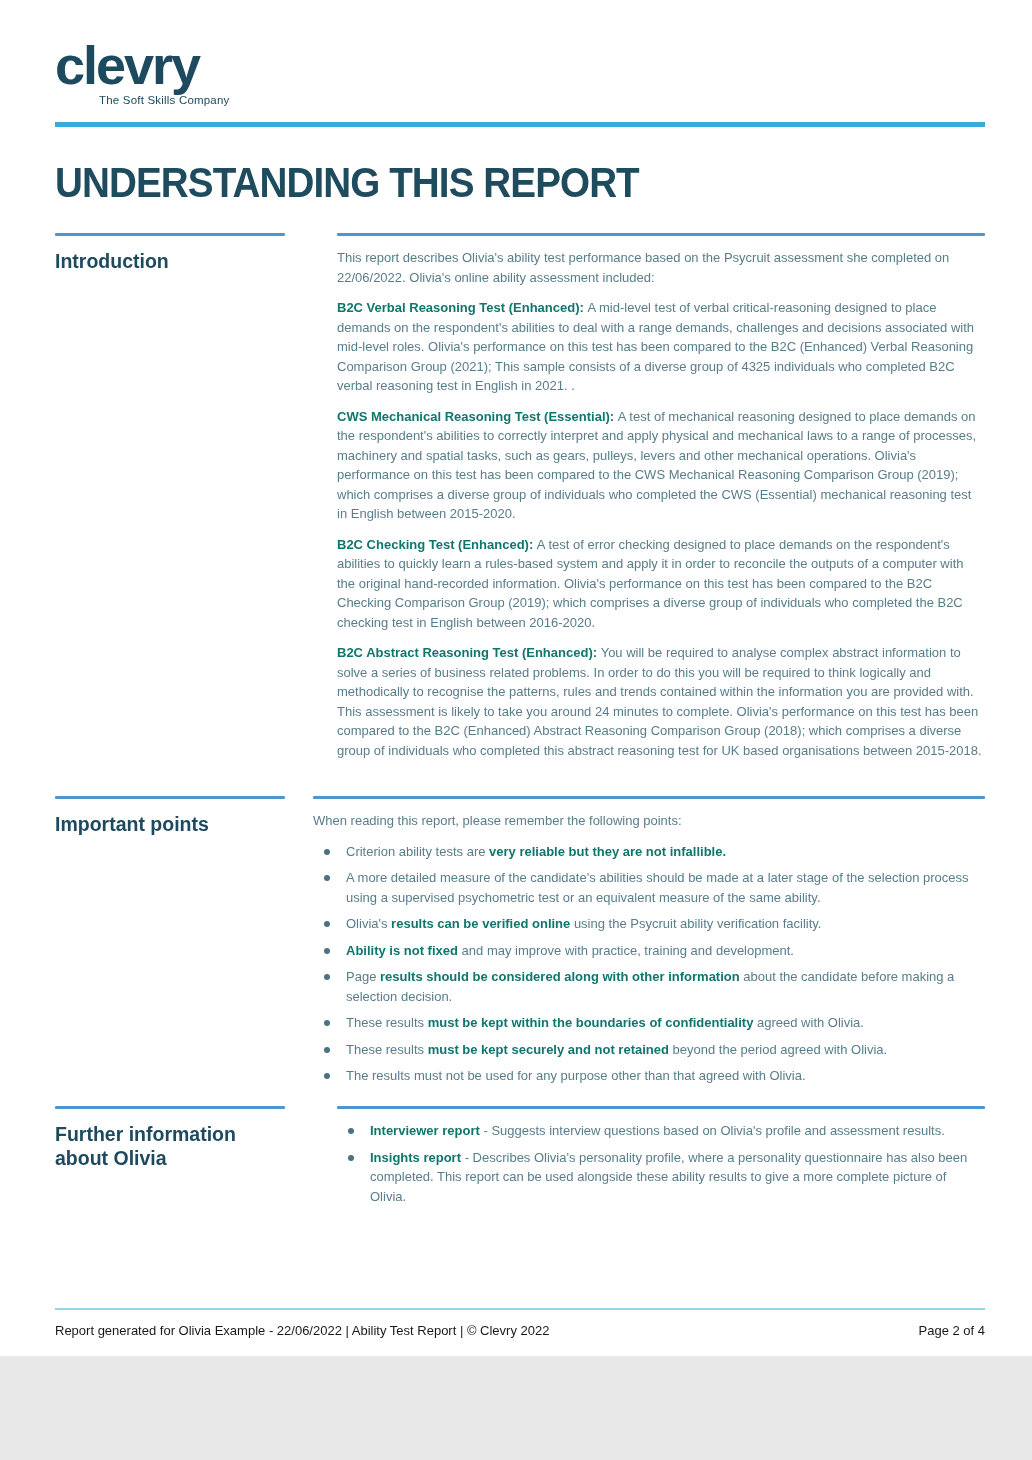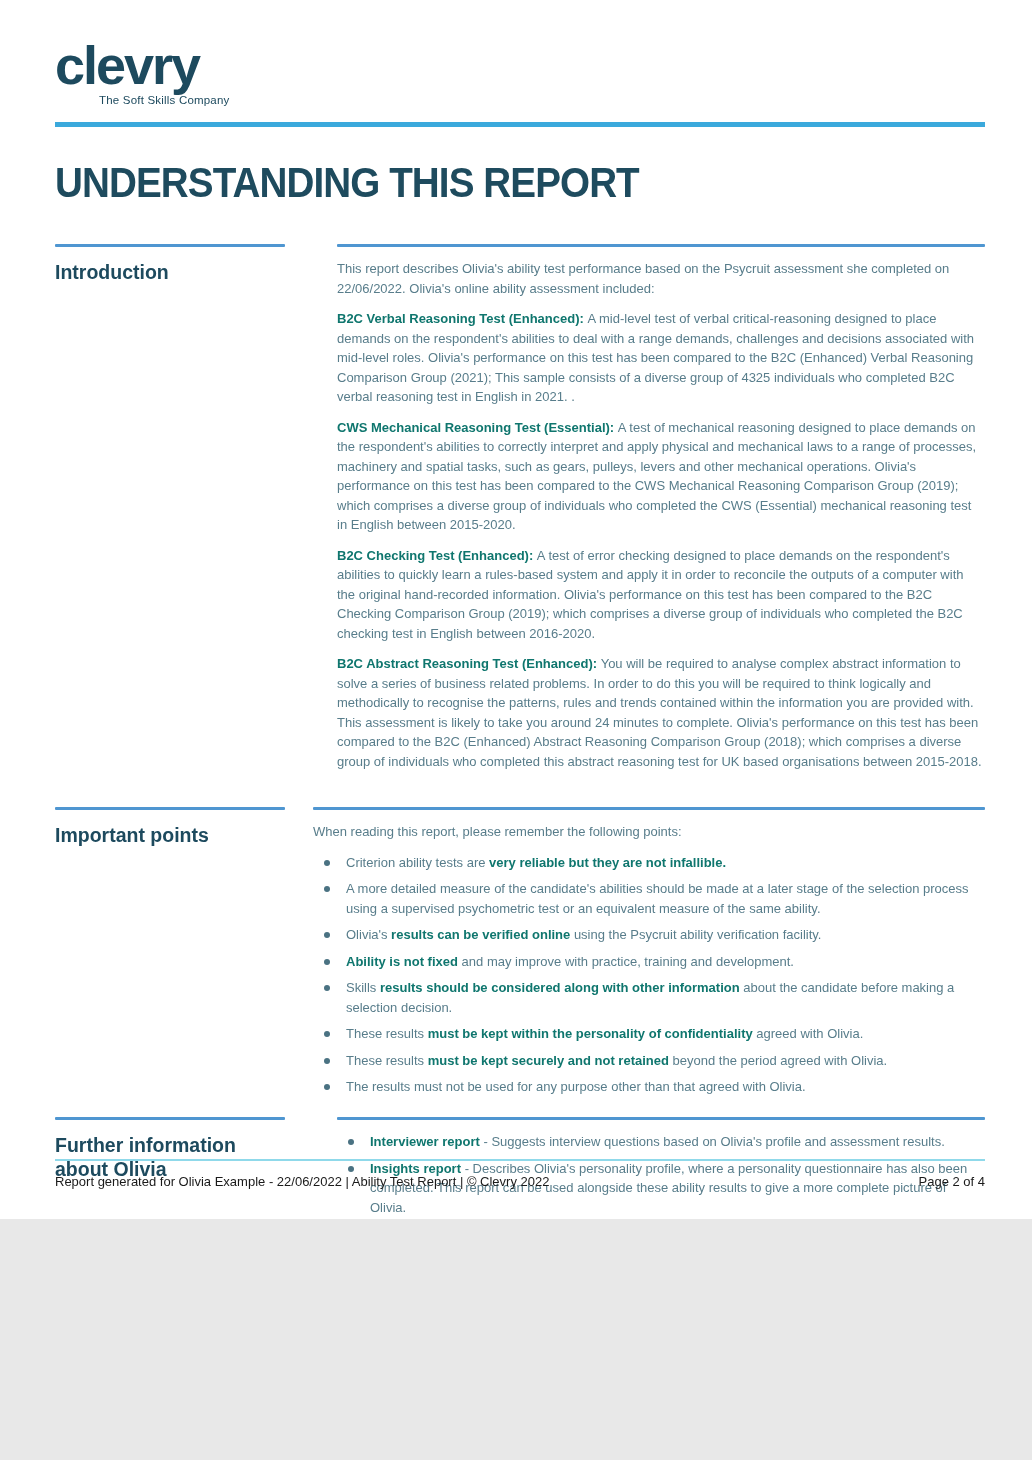--- a/index.html
+++ b/index.html
@@ -1,19 +1,19 @@
 <!DOCTYPE html>
 <html><head>
 <meta charset="utf-8">
 <style>
   * { margin:0; padding:0; box-sizing:border-box; }
   html,body { background:#e8e8e8; }
   .page {
     position:relative;
-    width:1032px; height:1219px;
+    width:1032px; height:1356px;
     margin:0 auto;
     background:#ffffff;
     padding:38px 47px 0 55px;
     font-family:"Liberation Sans", sans-serif;
     overflow:hidden;
   }
   
   .logo-word {
     font-size:54px; font-weight:800; letter-spacing:-2px;
     color:#1d4a5e; line-height:1;
@@ -24,21 +24,21 @@
   .top-rule { height:5px; background:#3ba9dc; margin-top:16px; }
   
   .title {
     margin-top:34px;
     font-size:42px; font-weight:800; letter-spacing:-1px;
     color:#1e4b5e; line-height:1.05;
     transform:scaleX(0.92); transform-origin:left center;
     white-space:nowrap;
   }
   
-  .sections { margin-top:39px; }
+  .sections { margin-top:28px; }
   .section-row {
     display:grid;
     grid-template-columns:230px 1fr;
     column-gap:52px;
   }
   .section-row:nth-child(1) { min-height:563px; }
   .section-row:nth-child(2) { min-height:310px;gap:28px; }
   .sec-rule { height:3px; background:#4f96d1; border-radius:1px; }
   .sec-heading {
     margin-top:13px;
@@ -50,21 +50,21 @@
   }
   .para { margin-bottom:11px; }
   .seg-bold { font-weight:700; color:#0f766e; }
   .bullets { list-style:none; margin:2px 0 11px 0; }
   .bullets li { position:relative; padding-left:33px; margin-bottom:7px; }
   .bullets li::before {
     content:''; position:absolute; left:11px; top:7px;
     width:6px; height:6px; border-radius:50%; background:#4a7282;
   }
   
-  .footer { position:absolute; left:55px; right:47px; bottom:30px;margin-top:45px; }
+  .footer { position:absolute; left:55px; right:47px; bottom:18px;margin-top:45px; }
   .footer-rule { height:2px; background:#8fd9ea; margin-bottom:13px; }
   .footer-row {
     display:flex; justify-content:space-between; align-items:baseline;
     font-size:13px; color:#1a1a1a;
   }
 </style>
 </head>
 <body>
 
 <div class="page">
@@ -104,22 +104,22 @@
         </div>
         <div class="col-right">
           <div class="sec-rule"></div>
           <div class="sec-body">
             <p class="para"><span class="seg">When reading this report, please remember the following points:</span></p>
             <ul class="bullets">
               <li><span class="seg">Criterion ability tests are </span><span class="seg-bold">very reliable but they are not infallible.</span></li>
               <li><span class="seg">A more detailed measure of the candidate's abilities should be made at a later stage of the selection process using a supervised psychometric test or an equivalent measure of the same ability.</span></li>
               <li><span class="seg">Olivia's </span><span class="seg-bold">results can be verified online </span><span class="seg">using the Psycruit ability verification facility.</span></li>
               <li><span class="seg-bold">Ability is not fixed </span><span class="seg">and may improve with practice, training and development.</span></li>
-              <li><span class="seg">Skills </span><span class="seg-bold">results should be considered along with other information </span><span class="seg">about the candidate before making a selection decision.</span></li>
-              <li><span class="seg">These results </span><span class="seg-bold">must be kept within the personality of confidentiality </span><span class="seg">agreed with Olivia.</span></li>
+              <li><span class="seg">Page </span><span class="seg-bold">results should be considered along with other information </span><span class="seg">about the candidate before making a selection decision.</span></li>
+              <li><span class="seg">These results </span><span class="seg-bold">must be kept within the boundaries of confidentiality </span><span class="seg">agreed with Olivia.</span></li>
               <li><span class="seg">These results </span><span class="seg-bold">must be kept securely and not retained </span><span class="seg">beyond the period agreed with Olivia.</span></li>
               <li><span class="seg">The results must not be used for any purpose other than that agreed with Olivia.</span></li>
             </ul>
           </div>
         </div>
       </section>
       <section class="section-row">
         <div class="col-left">
           <div class="sec-rule"></div>
           <h2 class="sec-heading">Further information about Olivia</h2>

